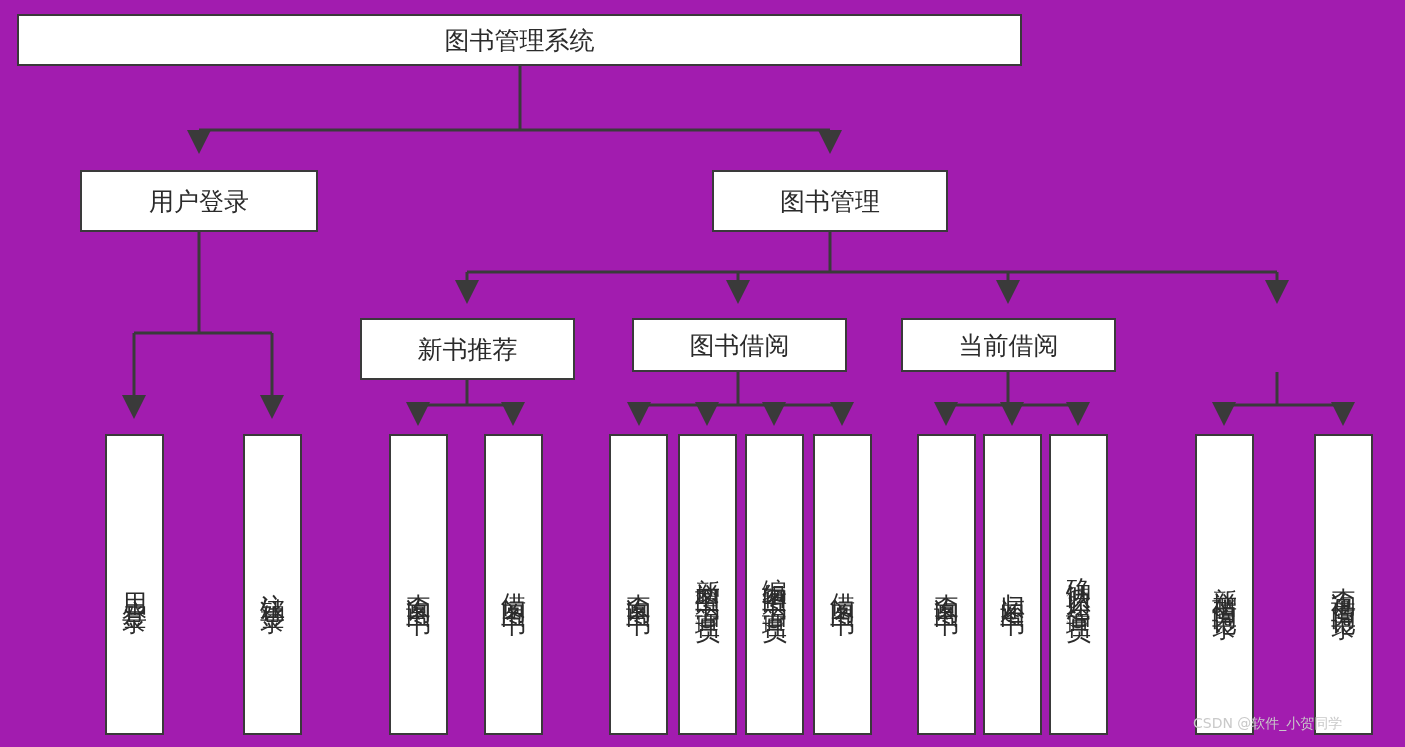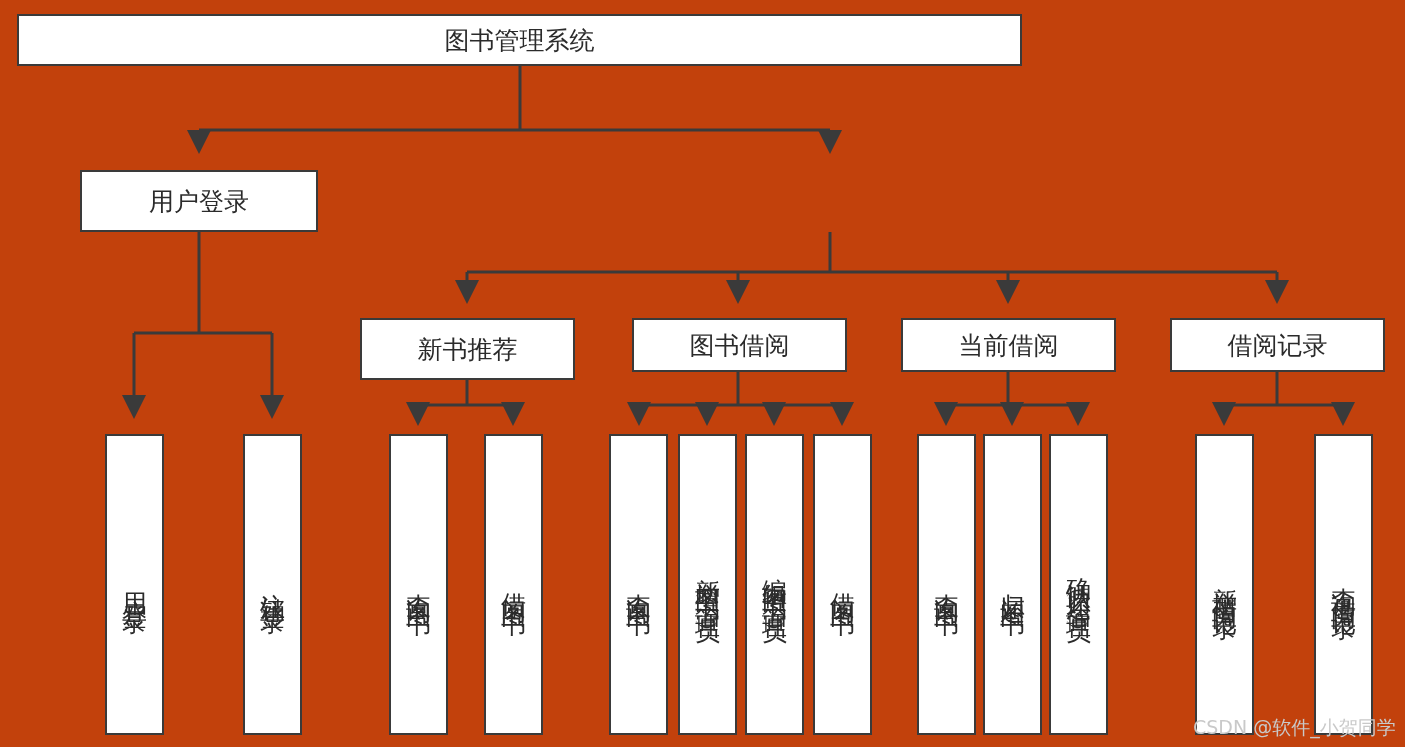--- a/index.html
+++ b/index.html
@@ -7,21 +7,21 @@
     padding: 0;
     background: #ffffff;
   }
   body {
     font-family: "DejaVu Sans", "Liberation Sans", sans-serif;
   }
   #diagram-root {
     position: relative;
     width: 1405px;
     height: 747px;
-    background: #c2410c;
+    background: #a21caf;
     overflow: hidden;
   }
   #edges-layer {
     position: absolute;
     left: 0;
     top: 0;
     width: 1405px;
     height: 747px;
     pointer-events: none;
   }
@@ -60,21 +60,21 @@
     text-orientation: upright;
     font-size: 25px;
     line-height: 1.0;
     letter-spacing: 6px;
     white-space: nowrap;
     max-height: 100%;
   }
   .watermark {
     position: absolute;
     color: #c9c9c9;
-    font-size: 19px;
+    font-size: 14px;
     white-space: nowrap;
     font-family: "DejaVu Sans", "Liberation Sans", sans-serif;
   }
 </style>
 </head>
 <body>
 
 <div id="diagram-root">
 
   <svg id="edges-layer" width="1405" height="747" viewBox="0 0 1405 747" xmlns="http://www.w3.org/2000/svg">
@@ -128,36 +128,36 @@
   </svg>
 
   <div class="node root horiz" style="left:17px; top:14px; width:1005px; height:52px;">
     <span class="node-label">图书管理系统</span>
   </div>
 
   <div class="node horiz" style="left:80px; top:170px; width:238px; height:62px;">
     <span class="node-label">用户登录</span>
   </div>
 
+  <div class="node horiz" style="left:712px; top:170px; width:236px; height:62px;">
+    <span class="node-label">图书管理</span>
+  </div>
 
   <div class="node horiz" style="left:360px; top:318px; width:215px; height:62px;">
     <span class="node-label">新书推荐</span>
   </div>
 
   <div class="node horiz" style="left:901px; top:318px; width:215px; height:54px;">
     <span class="node-label">当前借阅</span>
   </div>
 
   <div class="node horiz" style="left:632px; top:318px; width:215px; height:54px;">
     <span class="node-label">图书借阅</span>
   </div>
 
-  <div class="node horiz" style="left:1170px; top:318px; width:215px; height:54px;">
-    <span class="node-label">借阅记录</span>
-  </div>
 
   <div class="node vert" style="left:105px; top:434px; width:59px; height:301px;">
     <span class="node-label">用户登录</span>
   </div>
 
   <div class="node vert" style="left:243px; top:434px; width:59px; height:301px;">
     <span class="node-label">注销登录</span>
   </div>
 
   <div class="node vert" style="left:389px; top:434px; width:59px; height:301px;">

